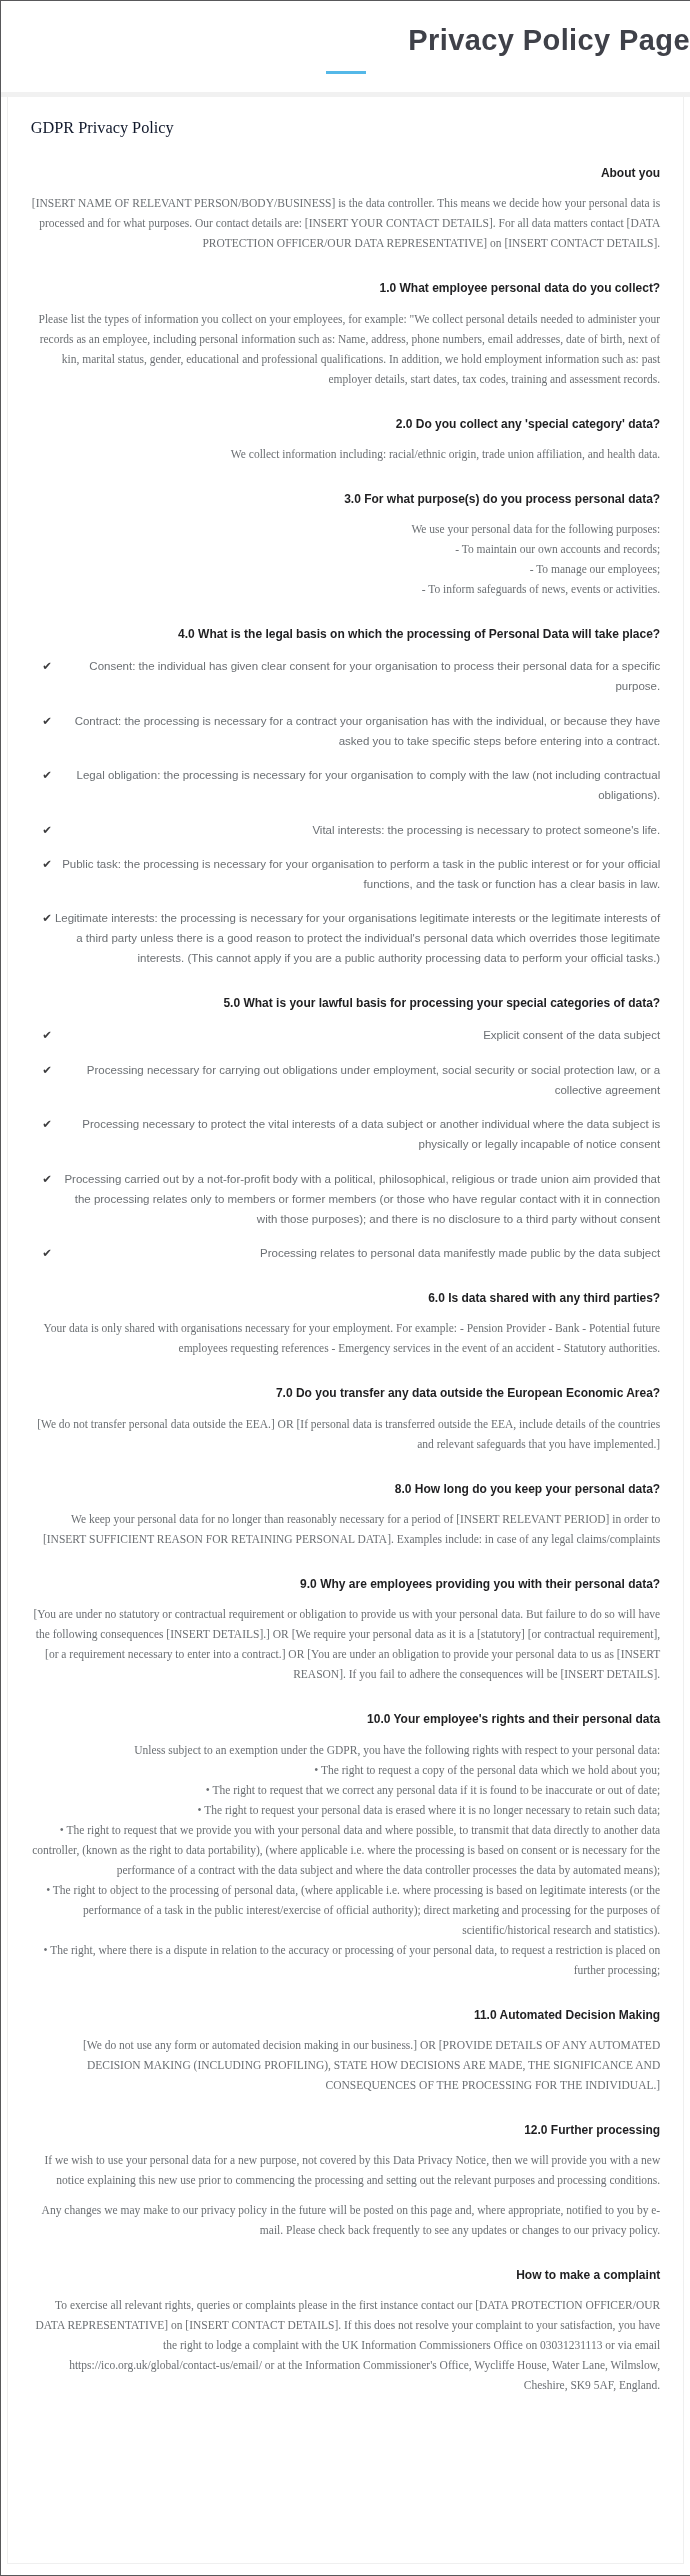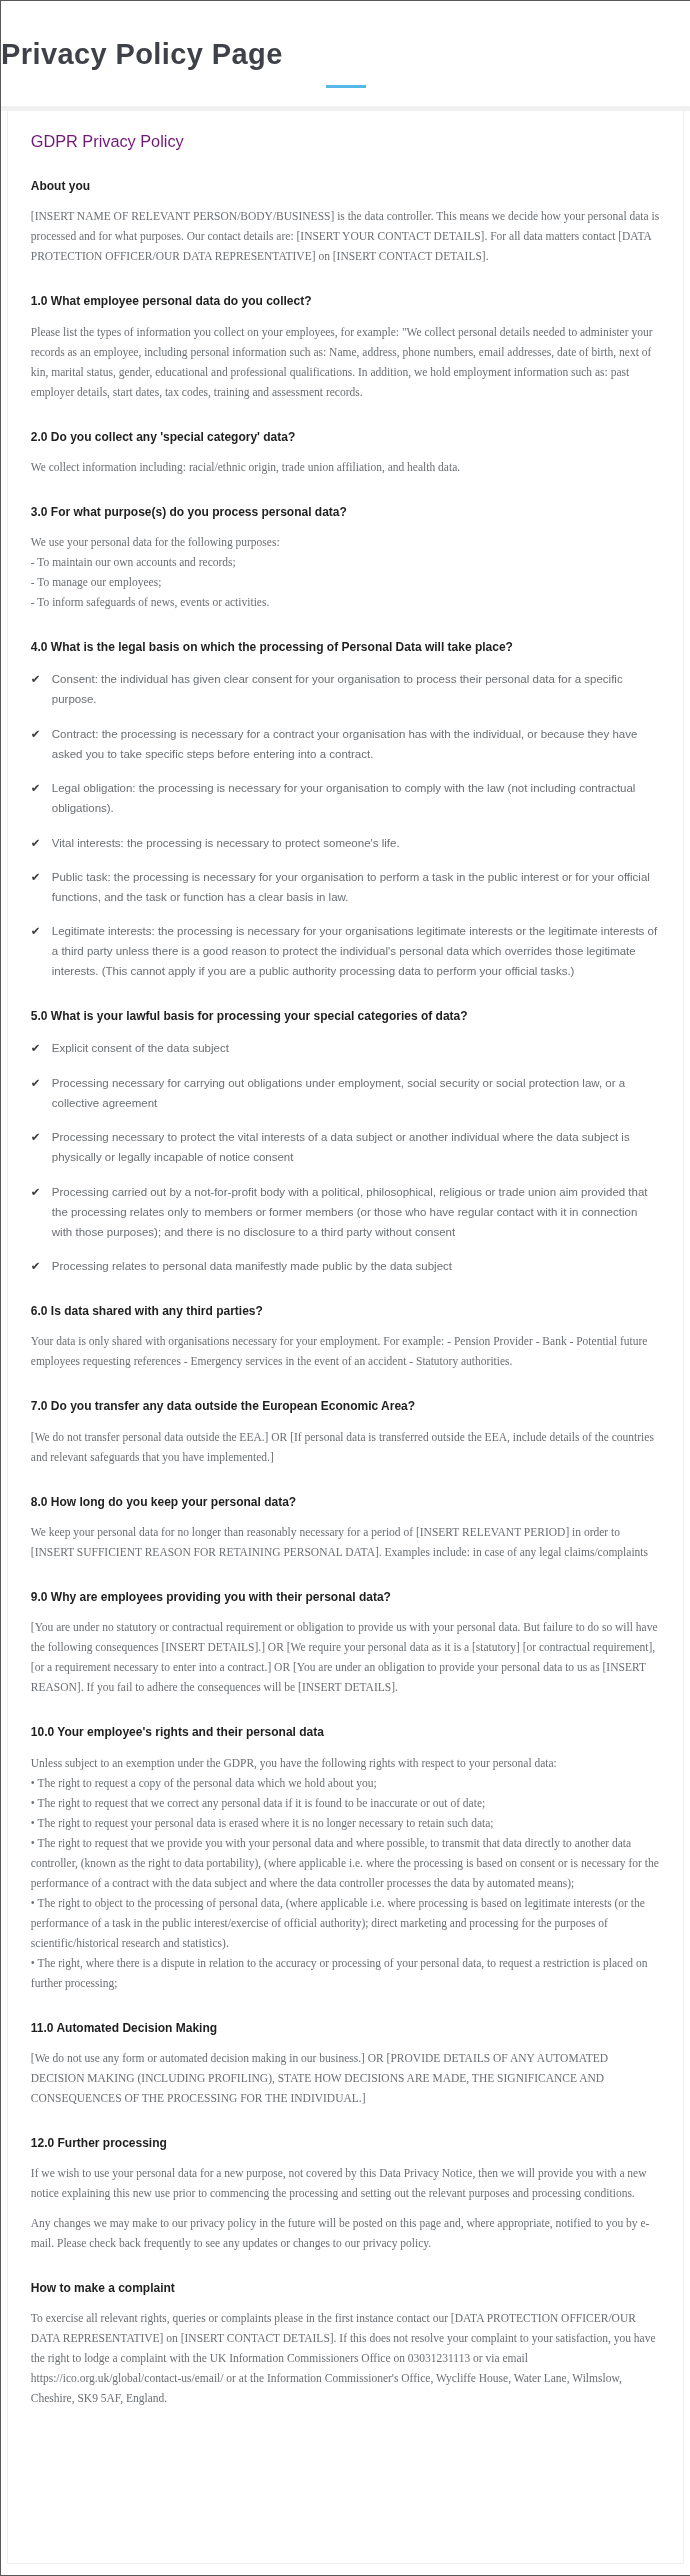--- a/index.html
+++ b/index.html
@@ -10,22 +10,22 @@
   }
   .page {
     width:691px;
     min-height:2576px;
     border:1.9px solid #58585a;
     background:#ffffff;
     display:flex;
     flex-direction:column;
   }
   .site-header {
-    text-align:left;
-    padding-top:37px;
+    text-align:right;
+    padding-top:23px;
   }
   .site-title {
     font-size:29px;
     font-weight:600;
     color:#3f4149;
     letter-spacing:0.4px;
   }
   .accent-bar {
     width:40px;
     height:2.9px;
@@ -39,24 +39,25 @@
   .card {
     margin:0 5.8px 11.5px 5.8px;
     border:1px solid #efefef;
     border-top:none;
     padding:19px 23px 33px 23px;
     flex:1;
   }
   .doc-heading {
     font-size:16.3px;
     font-weight:400;
-    color:#701a75;
+    color:#0f172a;
     margin:1.9px 0 9.6px 0;
-  }
-  .policy-section { margin-top:8px; }
+    font-family:Liberation Serif, serif;
+  }
+  .policy-section { margin-top:8px;text-align:right; }
   .sec-heading {
     font-size:12px;
     font-weight:700;
     color:#1f1f21;
     margin:27px 0 11.5px 0;
     line-height:1.4;
   }
   .body-text {
     font-size:11.5px;
     color:#6b6f73;

